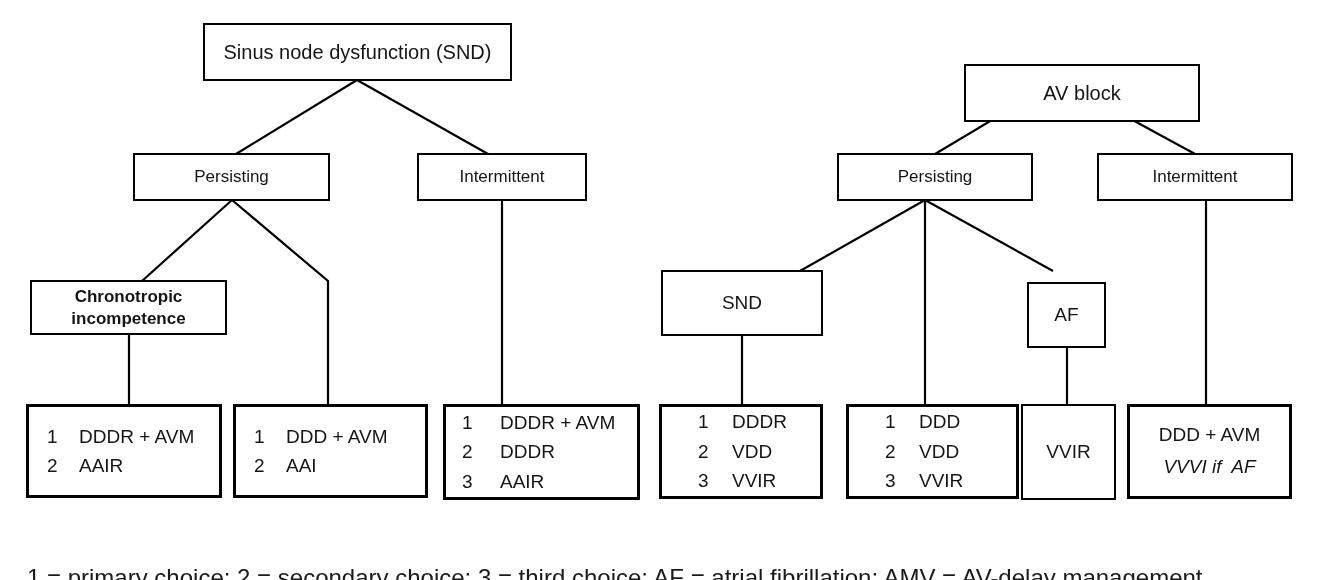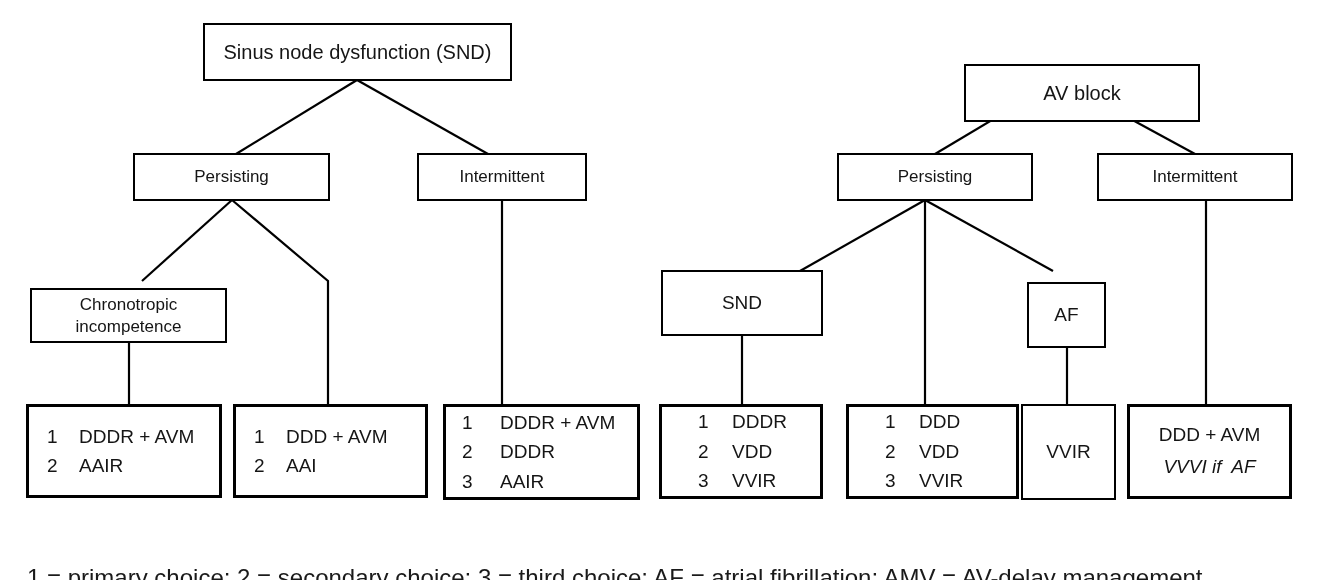--- a/index.html
+++ b/index.html
@@ -55,21 +55,21 @@
     gap: 11px;
     font-size: 19px;
     line-height: 1.1;
   }
   .pre { white-space: pre; font-style: italic; }
 
   
   .b-snd-root { left: 203px; top: 23px;  width: 309px; height: 58px; }
   .b-l-pers   { left: 133px; top: 153px; width: 197px; height: 48px; }
   .b-l-int    { left: 417px; top: 153px; width: 170px; height: 48px; }
-  .b-chrono   { left: 30px;  top: 288px; width: 197px; height: 55px; }
+  .b-chrono   { left: 30px;  top: 280px; width: 197px; height: 55px; font-weight: bold; }
   .b-l-out1   { left: 26px;  top: 404px; width: 196px; height: 94px; padding-left: 18px; }
   .b-l-out1 .rank, .b-l-out2 .rank { width: 32px; }
   .b-l-out2   { left: 233px; top: 404px; width: 195px; height: 94px; padding-left: 18px; }
   .b-l-out3   { left: 443px; top: 404px; width: 197px; height: 96px; padding-left: 16px; }
   .b-l-out3 .rank { width: 38px; }
 
   
   .b-av-root  { left: 964px;  top: 23px;  width: 236px; height: 58px; margin-top: 41px; }
   .b-r-pers   { left: 837px;  top: 153px; width: 196px; height: 48px; }
   .b-r-int    { left: 1097px; top: 153px; width: 196px; height: 48px; }

